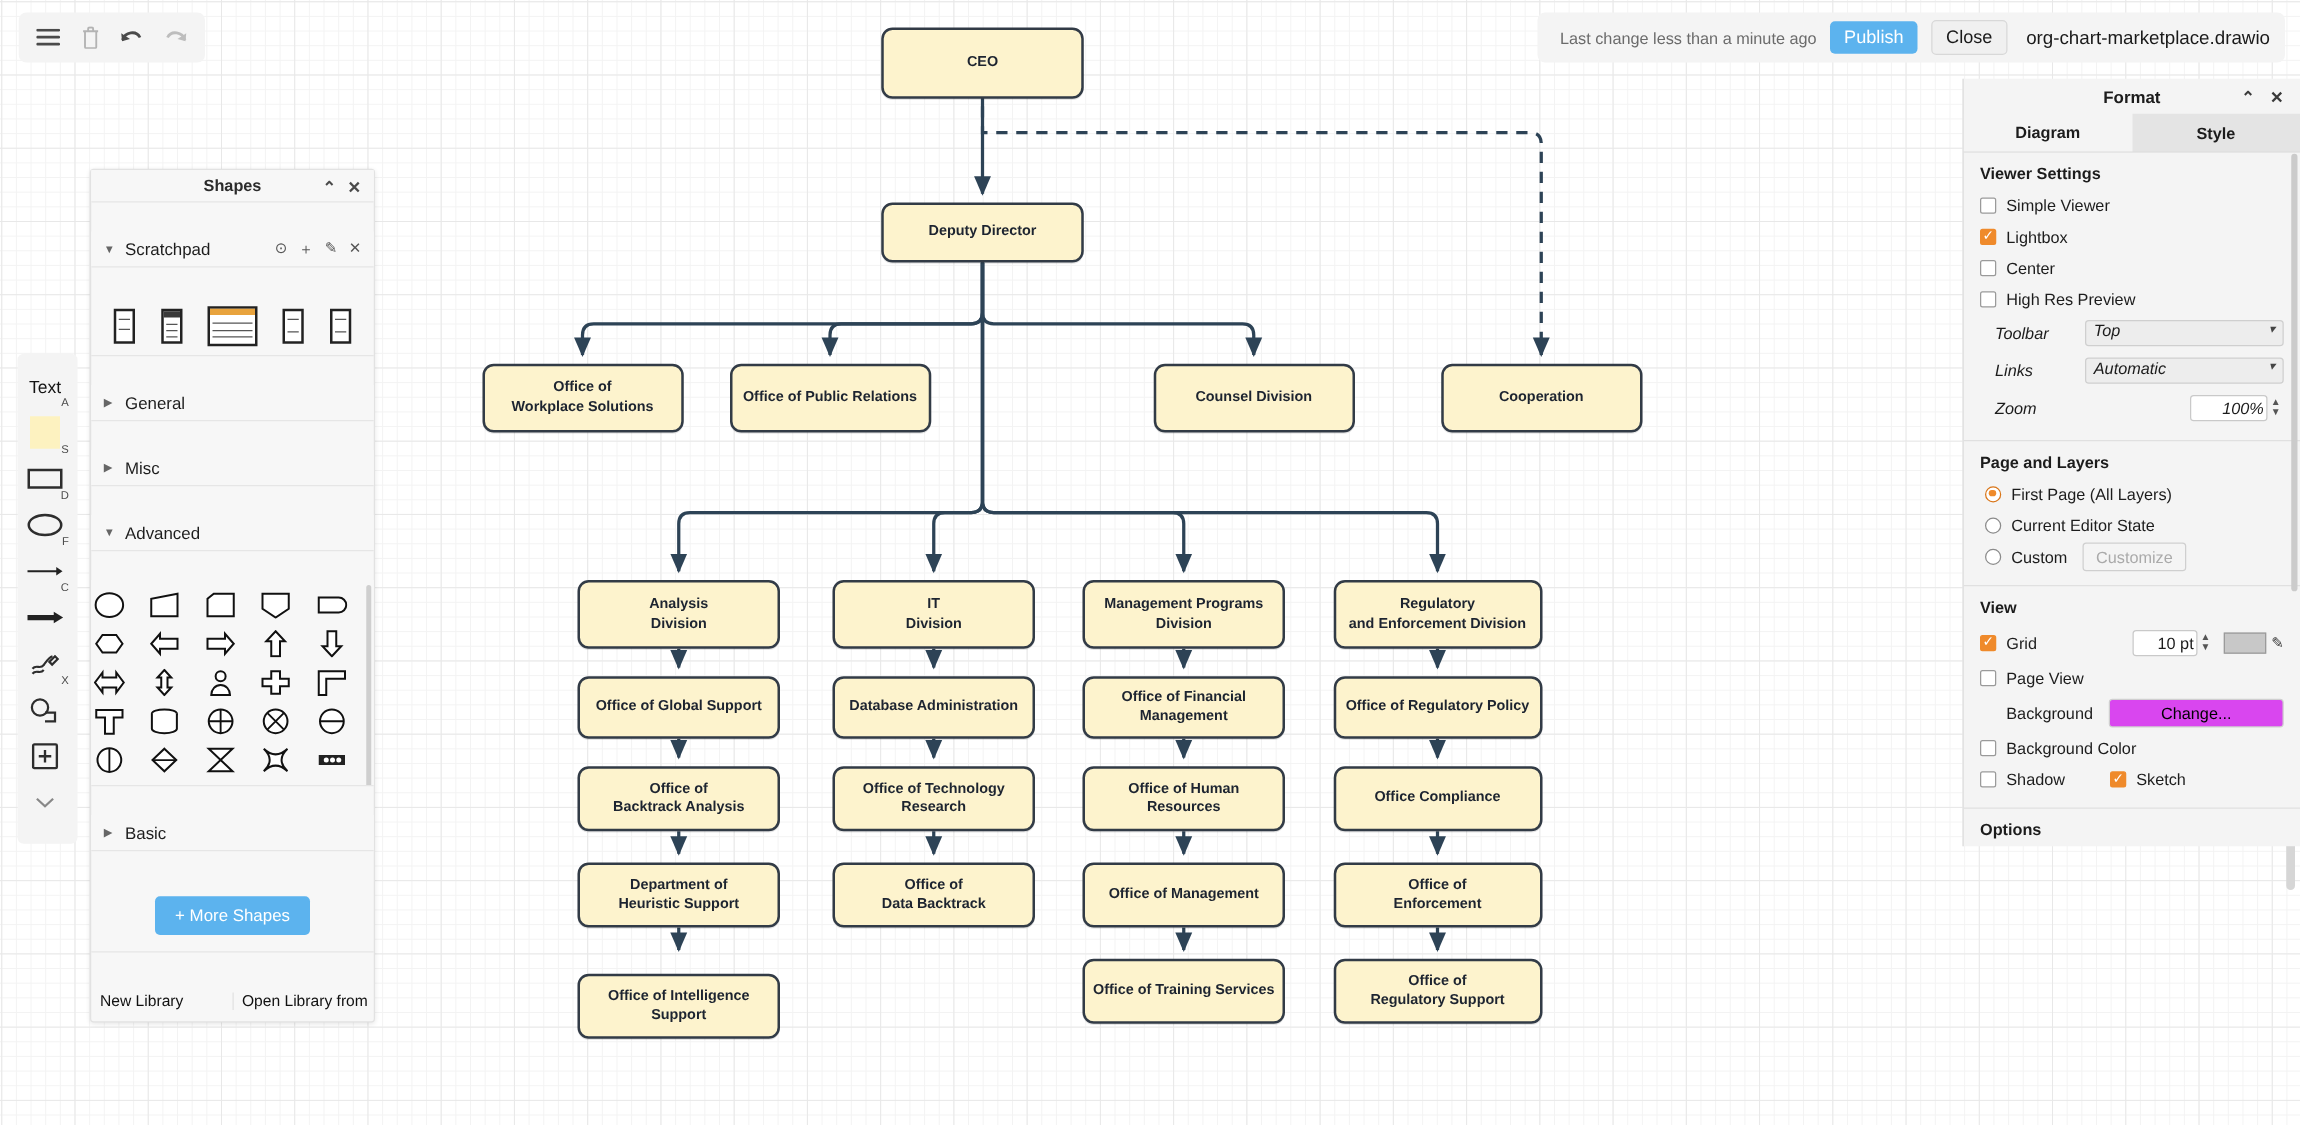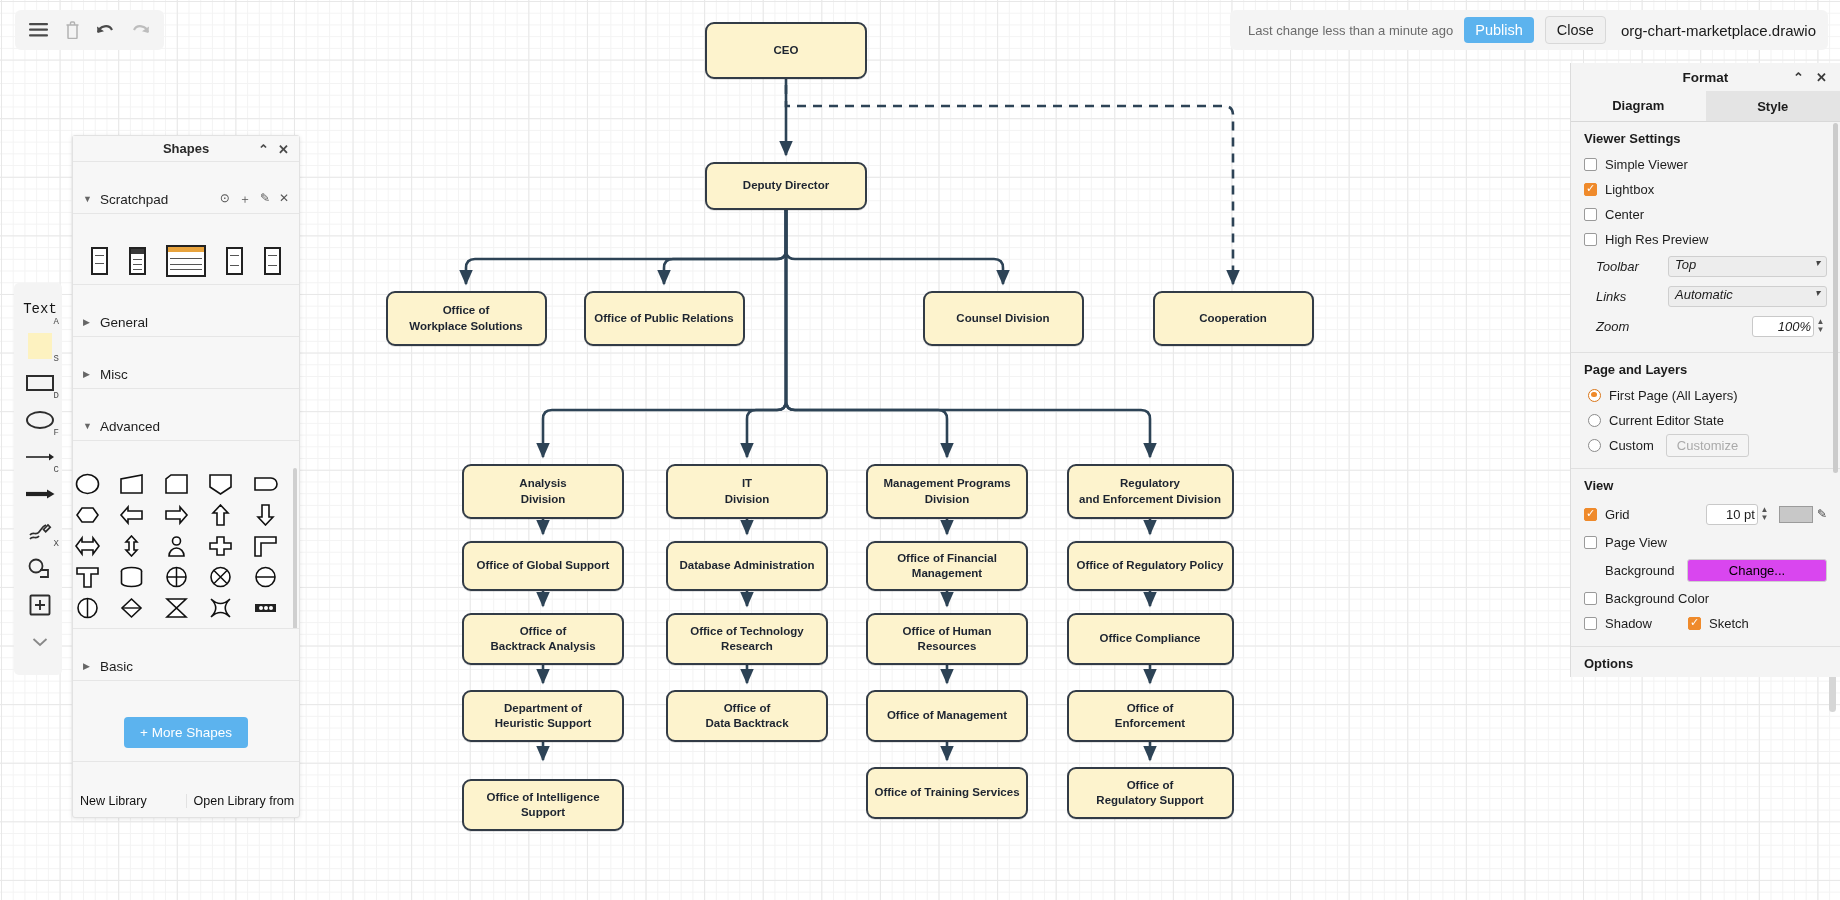--- a/index.html
+++ b/index.html
@@ -68,21 +68,21 @@
   #publishbar .btn-close {
     background: #f0f0f0; color: #1a1a1a; border: 1px solid #d8d8d8; border-radius: 4px;
     font-size: 14.5px; font-family: inherit; padding: 5px 11px; cursor: pointer;
   }
   #publishbar .filename { font-size: 15px; color: #1a1a1a; white-space: nowrap; padding-left: 4px; }
 
   
   #toolstrip {
     position: absolute; left: 14px; top: 283px; width: 48px; height: 392px;
     background: #f4f4f4; border-radius: 5px;
-    display: flex; flex-direction: column; align-items: flex-end; padding-top: 7px; font-family: Liberation Mono, monospace;
+    display: flex; flex-direction: column; align-items: flex-start; padding-top: 7px;
   }
   #toolstrip .ts { position: relative; width: 44px; height: 37px; display:flex; align-items:center; justify-content:center; cursor:pointer; }
   #toolstrip .ts .key { position: absolute; right: 3px; bottom: 0px; font-size: 9px; color: #4a4a4a; }
   #toolstrip .lbl-text { font-size: 14px; color: #141414; }
   #toolstrip .sw-note { width: 24px; height: 26px; background: #fdf2c0; }
   #toolstrip .sw-rect { width: 28px; height: 16px; border: 2.2px solid #2d2d2d; }
   #toolstrip .sw-ell { width: 28px; height: 18px; border: 2.2px solid #2d2d2d; border-radius: 50%; }
 
   
   #shapes {

